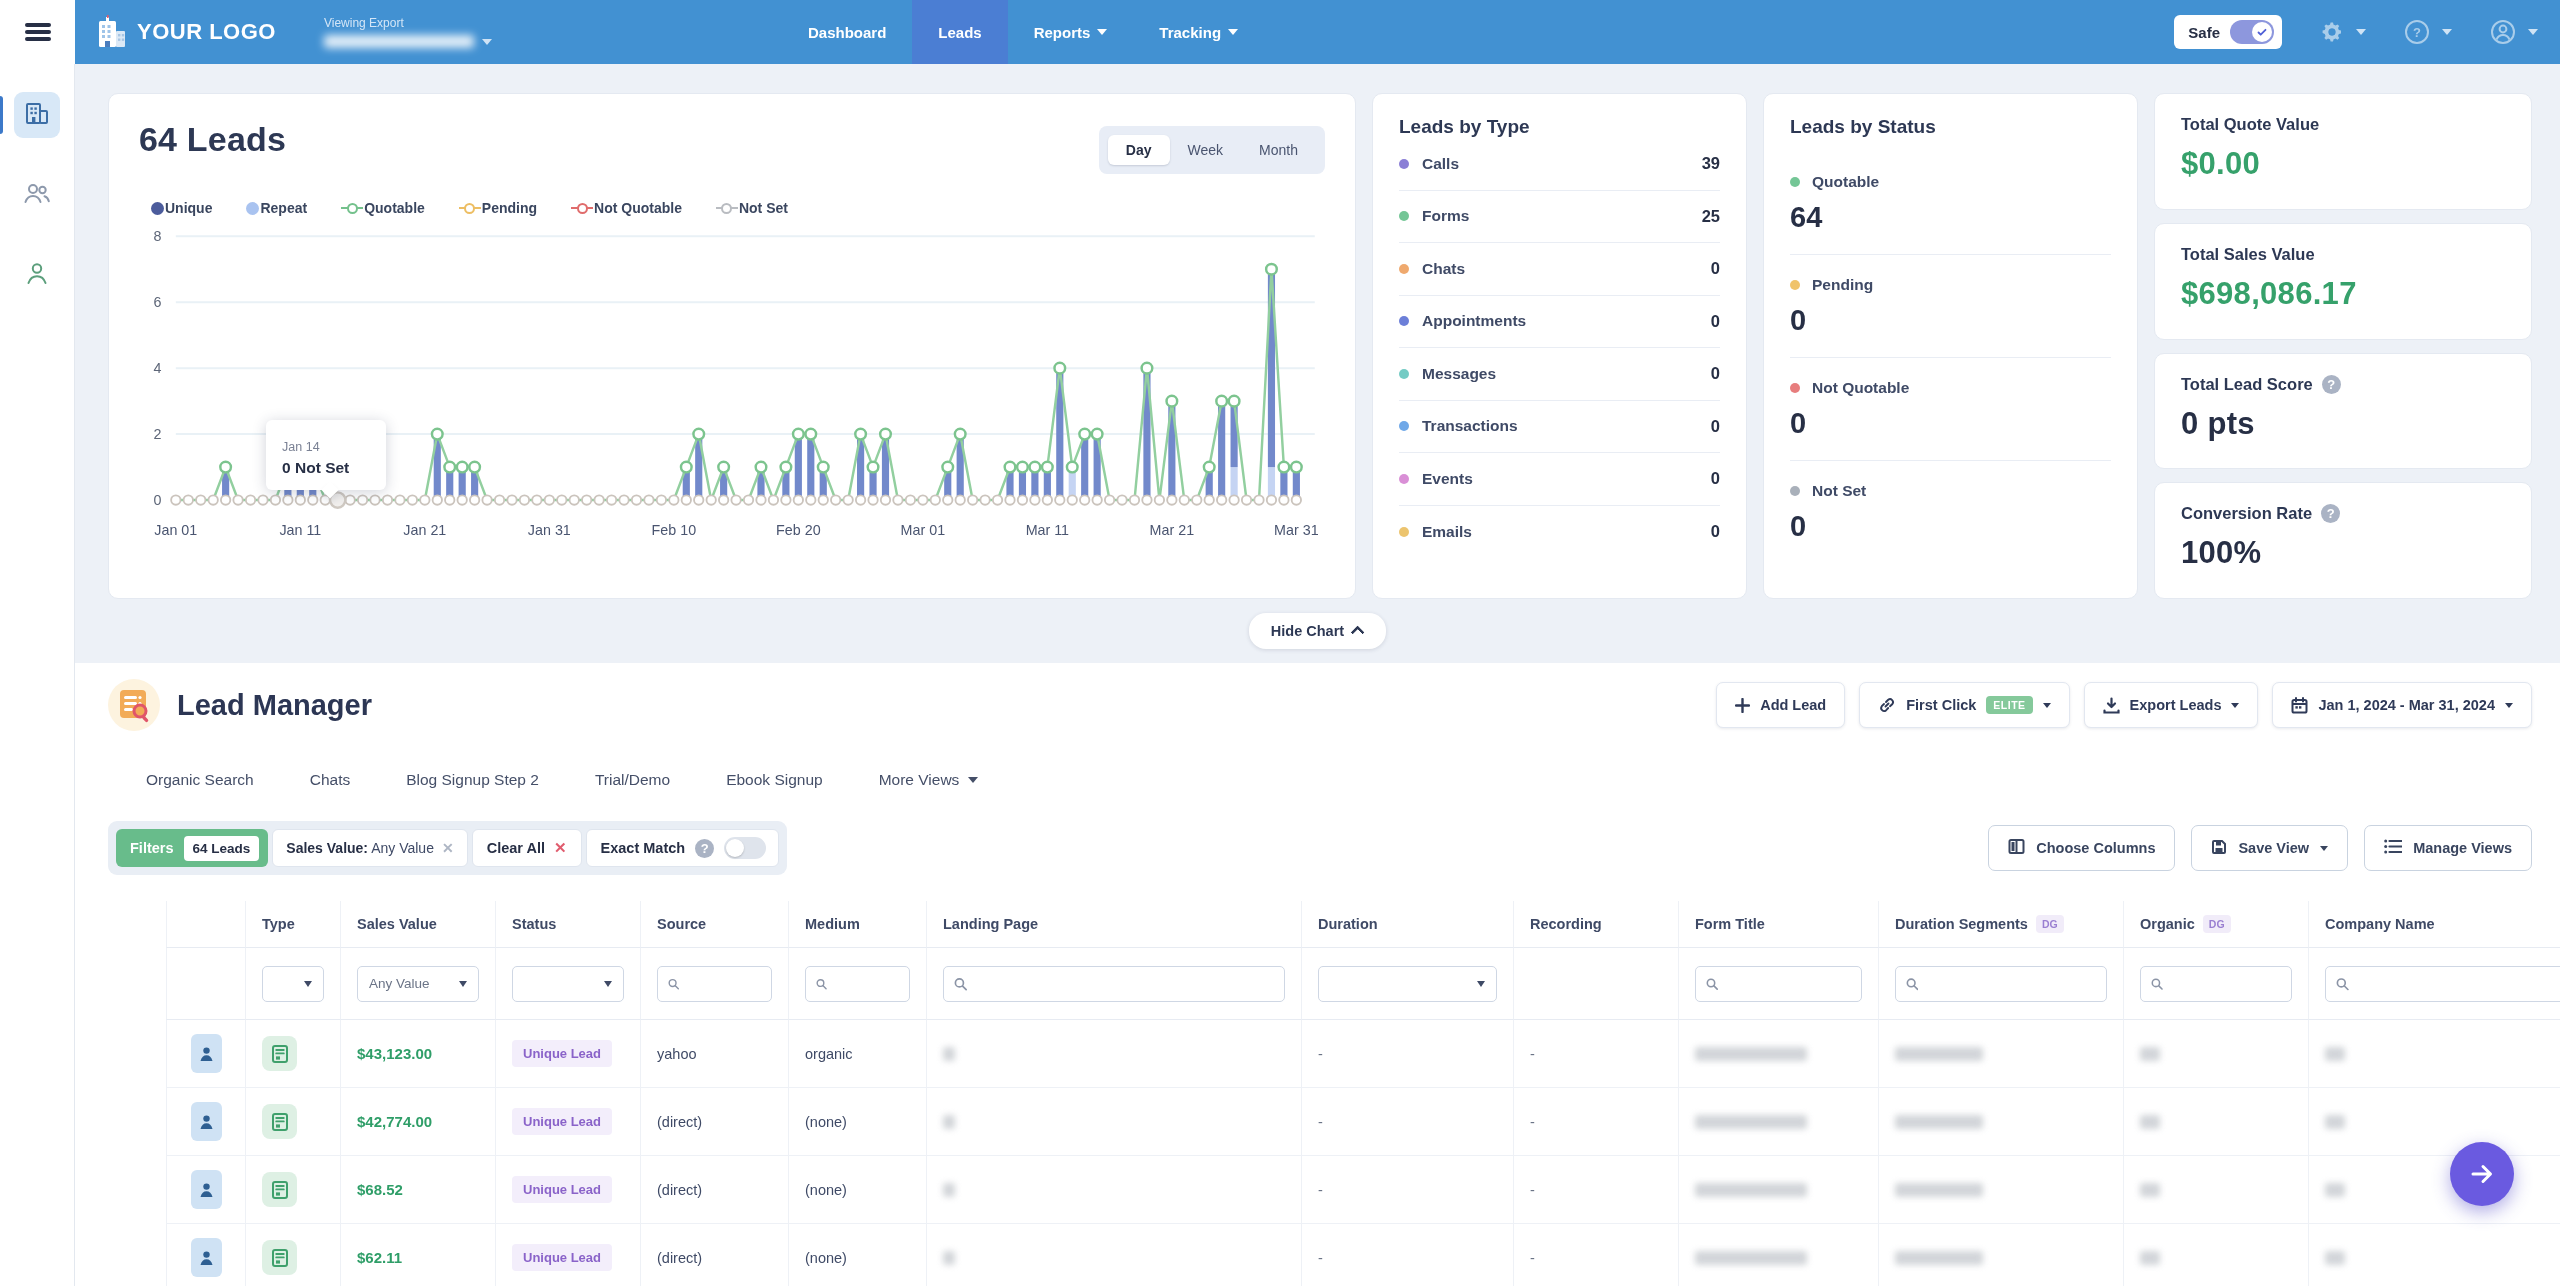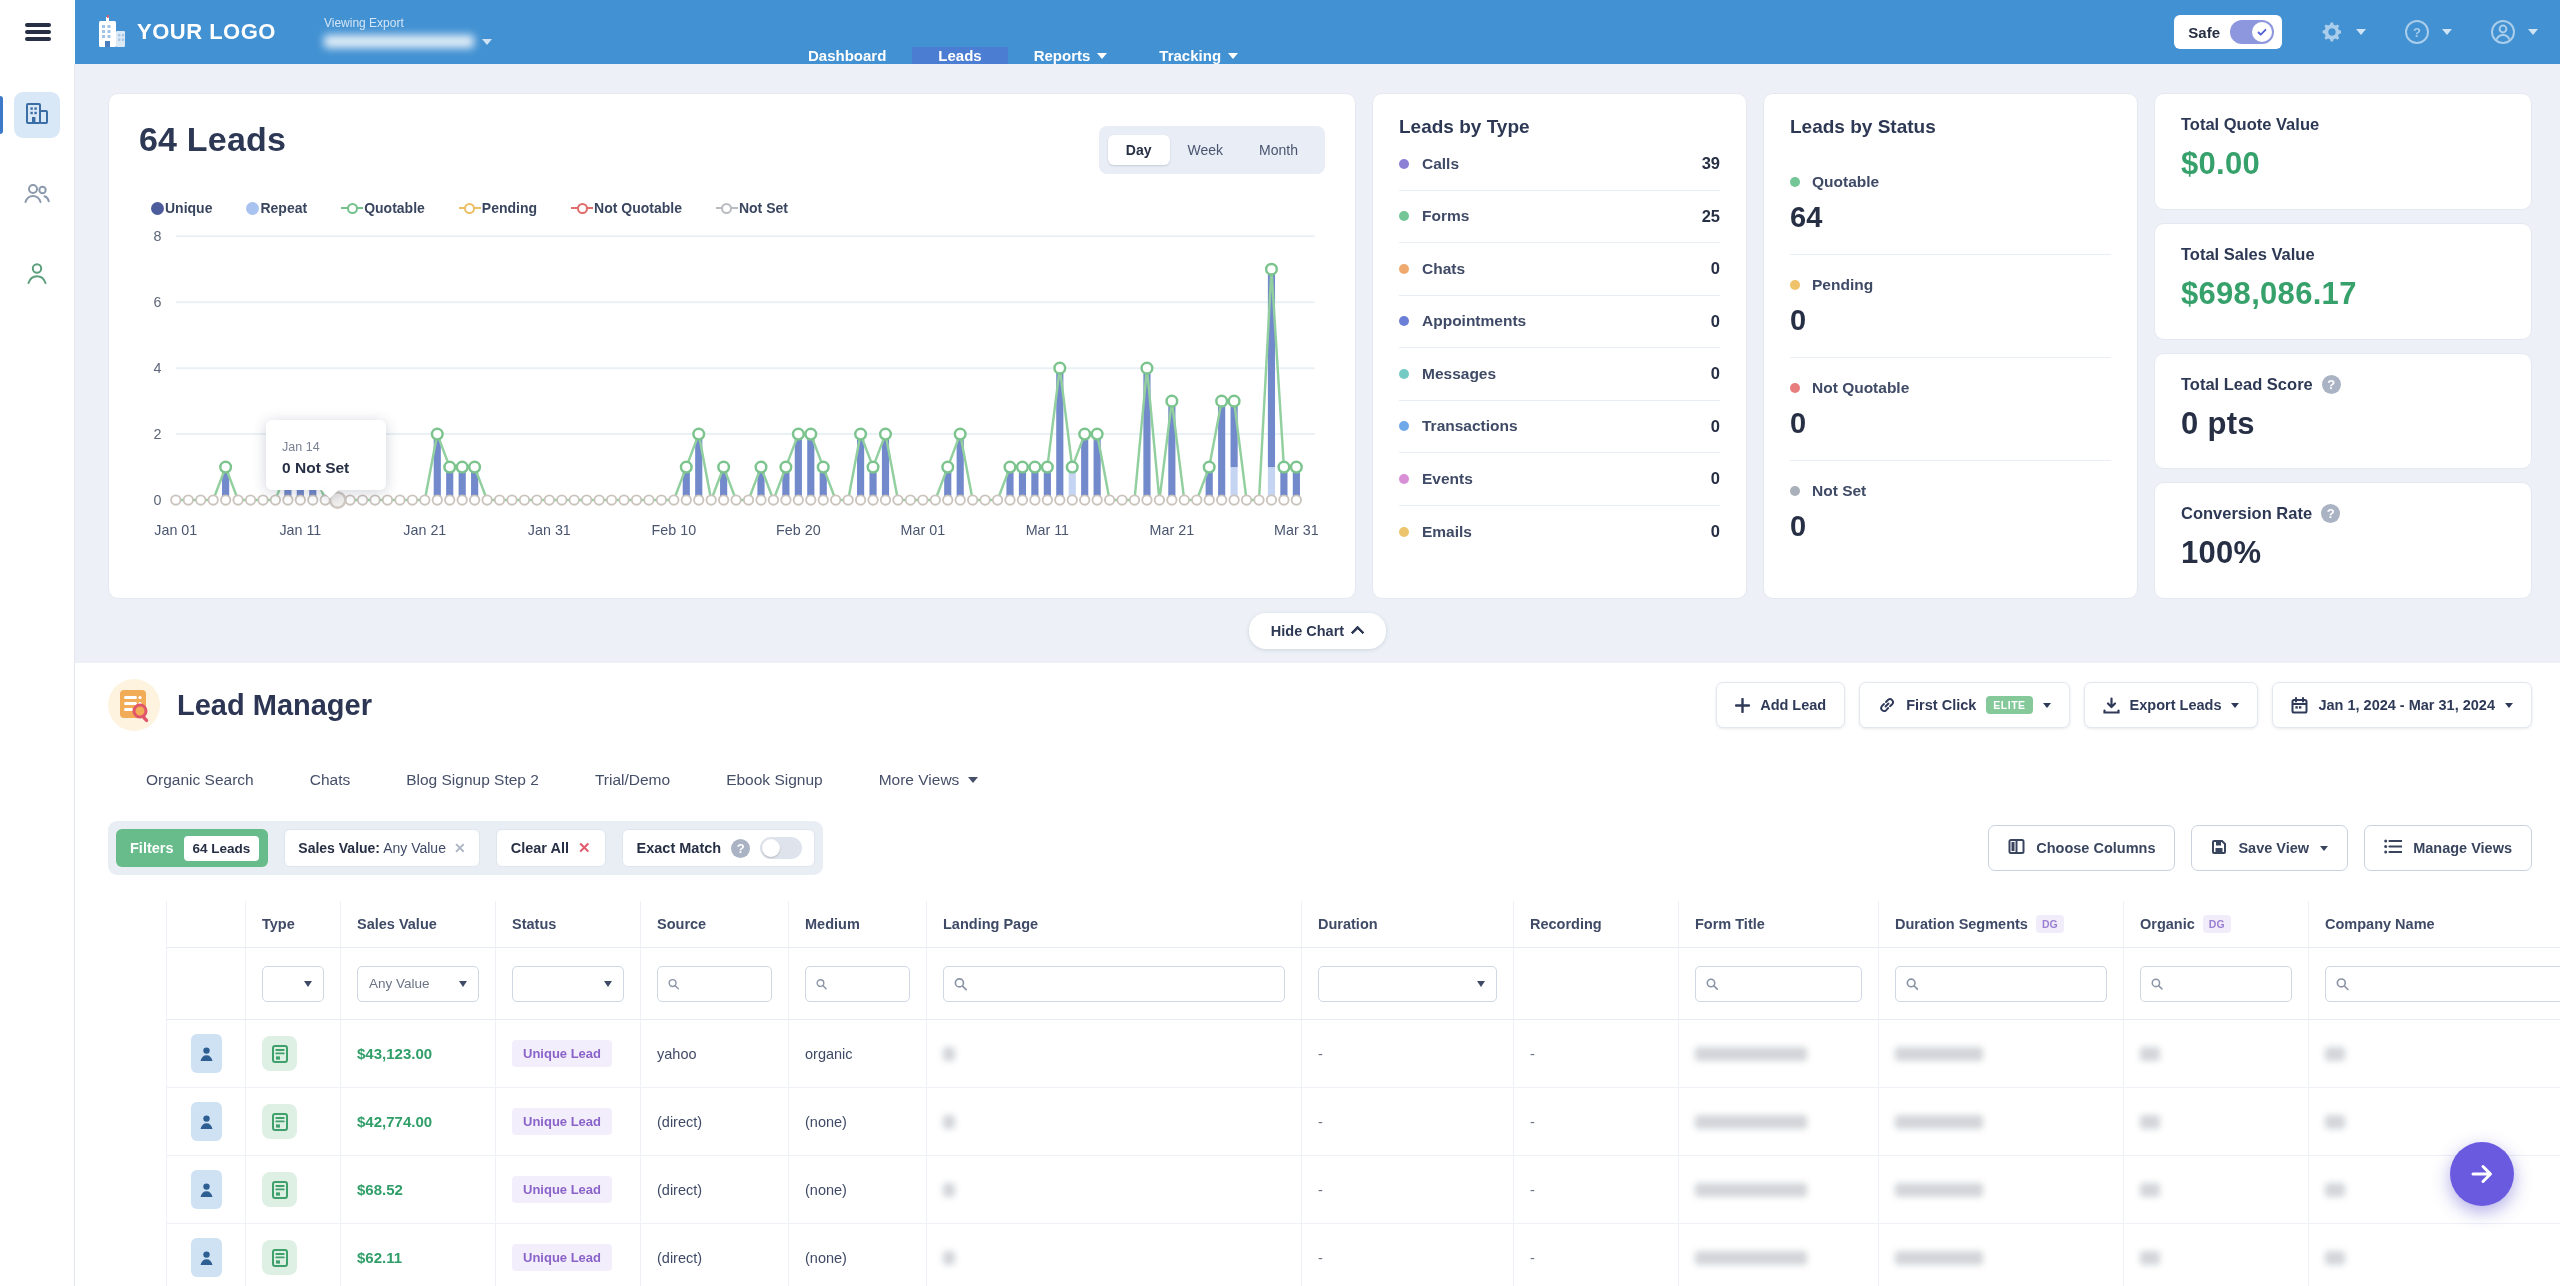--- a/index.html
+++ b/index.html
@@ -11,21 +11,21 @@
   .burger-box { width:75px; height:64px; background:#ffffff; display:flex; align-items:center; justify-content:center; cursor:pointer; }
   .burger { width:26px; height:18px; display:flex; flex-direction:column; justify-content:space-between; }
   .burger span { display:block; height:4px; border-radius:2px; background:#272f45; }
   .logo { display:flex; align-items:center; gap:10px; margin-left:22px; color:#fff; font-size:22px; font-weight:bold; letter-spacing:.5px; white-space:nowrap; }
   .logo-glyph { width:30px; height:34px; }
   .profile-block { margin-left:48px; color:#fff; }
   .vp-label { font-size:12px; color:#d4e6f7; margin-bottom:5px; }
   .vp-name { display:flex; align-items:center; gap:8px; }
   .vp-blur { width:150px; height:13px; border-radius:3px; background:#ffffff; opacity:.85; filter:blur(4px); }
   .caret { width:0; height:0; border-left:5px solid transparent; border-right:5px solid transparent; border-top:6px solid #cfe3f5; }
-  nav.topnav { display:flex; height:64px; margin-left:290px;align-items:flex-end; }
+  nav.topnav { display:flex; height:64px; margin-left:290px; }
   .nav-item { display:flex; align-items:center; gap:7px; padding:0 26px; color:#fff; font-size:15px; font-weight:bold; cursor:pointer; }
   .nav-item.active { background:#4b7ed3; }
   .nav-item .caret { border-top-color:#fff; }
   .top-right { position:absolute; right:22px; top:0; height:64px; display:flex; align-items:center; gap:38px; }
   .safe-pill { background:#fff; border-radius:6px; height:34px; display:flex; align-items:center; gap:10px; padding:0 8px 0 14px; }
   .safe-pill .safe-txt { font-size:15px; font-weight:bold; color:#272f45; }
   .toggle-on { width:44px; height:24px; border-radius:12px; background:#8d97dd; position:relative; cursor:pointer; }
   .toggle-on .knob { position:absolute; right:2px; top:2px; width:20px; height:20px; background:#fff; border-radius:50%; display:flex; align-items:center; justify-content:center; color:#4f5fd6; }
   .tb-icon-group { display:flex; align-items:center; gap:12px; color:#a9cdea; cursor:pointer; }
   .tb-icon-group svg { display:block; }
@@ -91,21 +91,21 @@
   .lm-actions { margin-left:auto; display:flex; gap:14px; }
   .lm-btn { background:#fff; border:1px solid #e2e7f0; box-shadow:0 1px 3px rgba(40,50,80,.10); border-radius:7px; height:46px; padding:0 18px; display:flex; align-items:center; gap:10px; font-size:14.5px; font-weight:bold; color:#2f3a58; cursor:pointer; font-family:inherit; }
   .elite-badge { background:#85c99b; color:#fff; font-size:10.5px; font-weight:bold; letter-spacing:.5px; border-radius:4px; padding:3px 7px; }
   .lm-btn .caret { border-top-color:#2f3a58; border-left-width:4px; border-right-width:4px; border-top-width:5px; }
 
   .lm-tabs { display:flex; gap:56px; padding:40px 0 0 38px; align-items:center; }
   .lm-tab { font-size:15.5px; color:#454f68; cursor:pointer; display:flex; align-items:center; gap:9px; }
   .lm-tab .caret { border-top-color:#454f68; }
 
   .filter-bar { margin-top:32px; display:flex; align-items:center; }
-  .filter-group { background:#e9eef5; border-radius:9px; padding:8px; display:flex; align-items:center; gap:16px; }
+  .filter-group { background:#e9eef5; border-radius:9px; padding:8px; display:flex; align-items:center; gap:4px; }
   .filters-btn { background:#68bc8b; border-radius:6px; height:38px; display:flex; align-items:center; gap:10px; padding:0 9px 0 14px; cursor:pointer; }
   .filters-btn .f-txt { color:#fff; font-size:14.5px; font-weight:bold; }
   .filters-count { background:#fff; border-radius:4px; padding:5px 9px; font-size:13.5px; font-weight:bold; color:#272f45; }
   .chip { background:#fff; border:1px solid #dfe5ee; border-radius:6px; height:38px; display:flex; align-items:center; gap:8px; padding:0 13px; font-size:14px; color:#3f4a66; cursor:pointer; }
   .chip b { color:#272f45; }
   .chip .x { color:#aeb6c4; font-weight:bold; font-size:14px; }
   .clear-btn { background:#fff; border:1px solid #dfe5ee; border-radius:6px; height:38px; display:flex; align-items:center; gap:9px; padding:0 14px; font-size:14.5px; font-weight:bold; color:#272f45; cursor:pointer; }
   .clear-btn .x-red { color:#e05c6e; font-weight:bold; font-size:15px; }
   .exact-box { background:#fff; border:1px solid #dfe5ee; border-radius:6px; height:38px; display:flex; align-items:center; gap:10px; padding:0 12px 0 14px; font-size:14.5px; font-weight:bold; color:#272f45; }
   .toggle-off { width:42px; height:22px; border-radius:11px; background:#dfe4ec; position:relative; cursor:pointer; }

